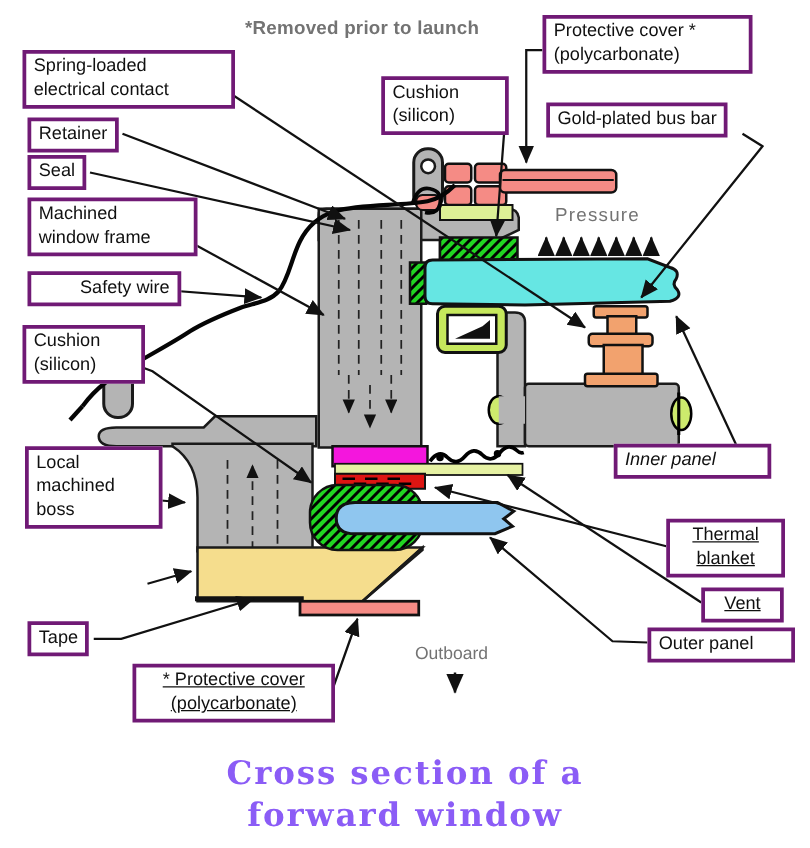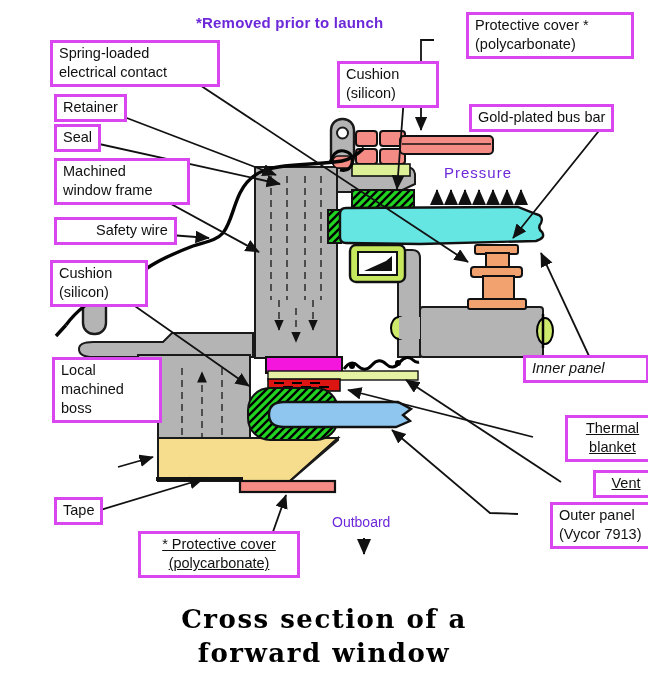--- a/index.html
+++ b/index.html
@@ -1,27 +1,27 @@
 <!DOCTYPE html>
 <html><head>
 <meta charset="utf-8">
 <style>
   html,body{margin:0;padding:0;background:#ffffff;}
   #stage{position:relative;width:648px;height:678px;background:#fff;overflow:hidden;
          font-family:"Liberation Sans","DejaVu Sans",sans-serif;color:#111;}
   svg{position:absolute;left:0;top:0;}
-  .callout{position:absolute;border:3px solid #d946ef;background:#fff;padding:1px 6px 2px;
-           font-size:14.5px;line-height:1.32;color:#101010;z-index:5;margin-left:32px;}
+  .callout{position:absolute;border:3px solid #701a75;background:#fff;padding:1px 6px 2px;
+           font-size:14.5px;line-height:1.32;color:#101010;z-index:5;}
   .callout .ln{white-space:nowrap;}
   .center{text-align:center;text-decoration:underline;}
-  .floating{position:absolute;z-index:4;font-size:15px;color:#6d28d9;white-space:nowrap;}
+  .floating{position:absolute;z-index:4;font-size:15px;color:#737373;white-space:nowrap;}
   .note{font-weight:bold;letter-spacing:.2px;}
   .caption{position:absolute;left:0;width:648px;text-align:center;z-index:4;
            font-family:"DejaVu Serif","Liberation Serif",serif;font-weight:bold;
-           font-size:26px;letter-spacing:1.5px;color:#000000;}
+           font-size:26px;letter-spacing:1.5px;color:#8b5cf6;}
 </style>
 </head>
 <body>
 
 <div id="stage">
 
   <svg width="648" height="678" viewBox="0 0 648 678">
     <defs>
       <marker id="ah" markerWidth="10" markerHeight="8" refX="7.5" refY="3.5" orient="auto">
         <path d="M0,0 L8,3.5 L0,7 Z" fill="#111"></path>
@@ -210,34 +210,33 @@
     <div class="ln">(polycarbonate)</div>
   </div>
   <div class="callout" style="left:305px;top:61px;width:84px;">
     <div class="ln">Cushion</div>
     <div class="ln">(silicon)</div>
   </div>
   <div class="callout" style="left:434px;top:12px;width:150px;">
     <div class="ln">Protective cover *</div>
     <div class="ln">(polycarbonate)</div>
   </div>
-  <div class="callout" style="left:437px;top:104px;">
+  <div class="callout" style="left:437px;top:82px;">
     <div class="ln">Gold-plated bus bar</div>
   </div>
   <div class="callout" style="left:491px;top:355px;width:108px;font-style:italic;">
     <div class="ln">Inner panel</div>
   </div>
   <div class="callout center" style="left:533px;top:415px;width:77px;">
     <div class="ln">Thermal</div>
     <div class="ln">blanket</div>
   </div>
   <div class="callout center" style="left:561px;top:470px;width:48px;">
     <div class="ln">Vent</div>
   </div>
   <div class="callout" style="left:518px;top:502px;width:100px;">
     <div class="ln">Outer panel</div>
-    <div class="ln">(Vycor 7913)</div>
   </div>
 
   <div class="caption" style="top:604px;">Cross section of a</div>
   <div class="caption" style="top:638px;">forward  window</div>
 
 </div>
 
 </body></html>

